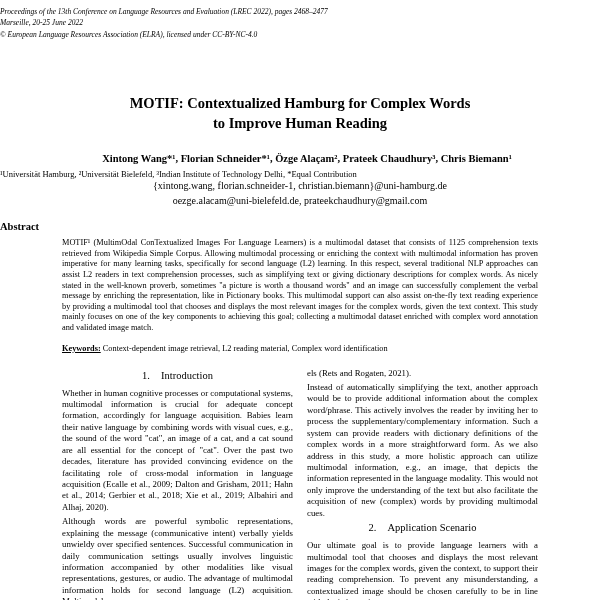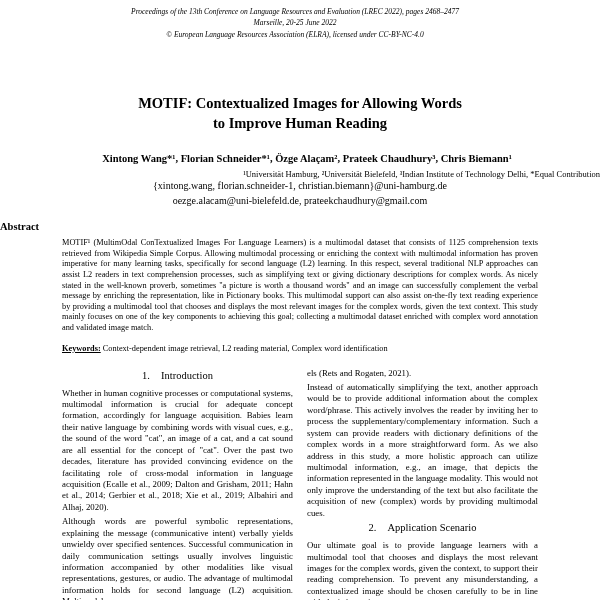--- a/index.html
+++ b/index.html
@@ -5,30 +5,30 @@
   html, body { margin: 0; padding: 0; }
   body {
     width: 600px; height: 600px; overflow: hidden;
     background: #ffffff; color: #000000;
     font-family: "Liberation Serif", "DejaVu Serif", serif;
   }
   .page { position: relative; width: 600px; height: 600px; overflow: hidden; background: #ffffff; }
 
   .proc-header {
     position: absolute; top: 6px; left: 0; right: 10px;
-    text-align: center; font-style: italic; font-size: 7.5px; line-height: 1.5;
+    text-align: left; font-style: italic; font-size: 7.5px; line-height: 1.5;
   }
 
   .title {
     margin: 94px 60px 0; text-align: center;
     font-weight: bold; font-size: 14.5px; line-height: 1.35;
   }
 
   .authors  { margin-top: 20px; text-align: center; font-weight: bold; font-size: 10.5px; margin-left: 14px; }
-  .affil    { margin-top: 5px;  text-align: right; font-size: 8.5px; }
+  .affil    { margin-top: 5px;  text-align: left; font-size: 8.5px; }
   .email    { text-align: center; font-size: 10px; line-height: 1.45; }
 
   .abstract-heading { margin-top: 13px; font-weight: bold; font-size: 10.5px; }
   .abstract { margin: 6px 62px 0; text-align: justify; font-size: 8.3px; line-height: 1.28; }
 
   .keywords { margin: 10px 62px 0; font-size: 8.3px; text-align: justify; }
   .keywords .label { font-weight: bold; text-decoration: underline; }
 
   .columns { display: flex; gap: 14px; margin: 15px 62px 0; }
   .col { flex: 1; min-width: 0; }
@@ -43,21 +43,21 @@
 
 <div class="page">
 
   <div class="proc-header">
     <div>Proceedings of the 13th Conference on Language Resources and Evaluation (LREC 2022), pages 2468–2477</div>
     <div>Marseille, 20-25 June 2022</div>
     <div>© European Language Resources Association (ELRA), licensed under CC-BY-NC-4.0</div>
   </div>
 
   <div class="title">
-    <div>MOTIF: Contextualized Images for Allowing Words</div>
+    <div>MOTIF: Contextualized Hamburg for Complex Words</div>
     <div>to Improve Human Reading</div>
   </div>
 
   <div class="authors">Xintong Wang*¹, Florian Schneider*¹, Özge Alaçam², Prateek Chaudhury³, Chris Biemann¹</div>
 
   <div class="affil">¹Universität Hamburg, ²Universität Bielefeld, ³Indian Institute of Technology Delhi, *Equal Contribution</div>
 
   <div class="email">{xintong.wang, florian.schneider-1, christian.biemann}@uni-hamburg.de</div>
   <div class="email">oezge.alacam@uni-bielefeld.de, prateekchaudhury@gmail.com</div>
 

